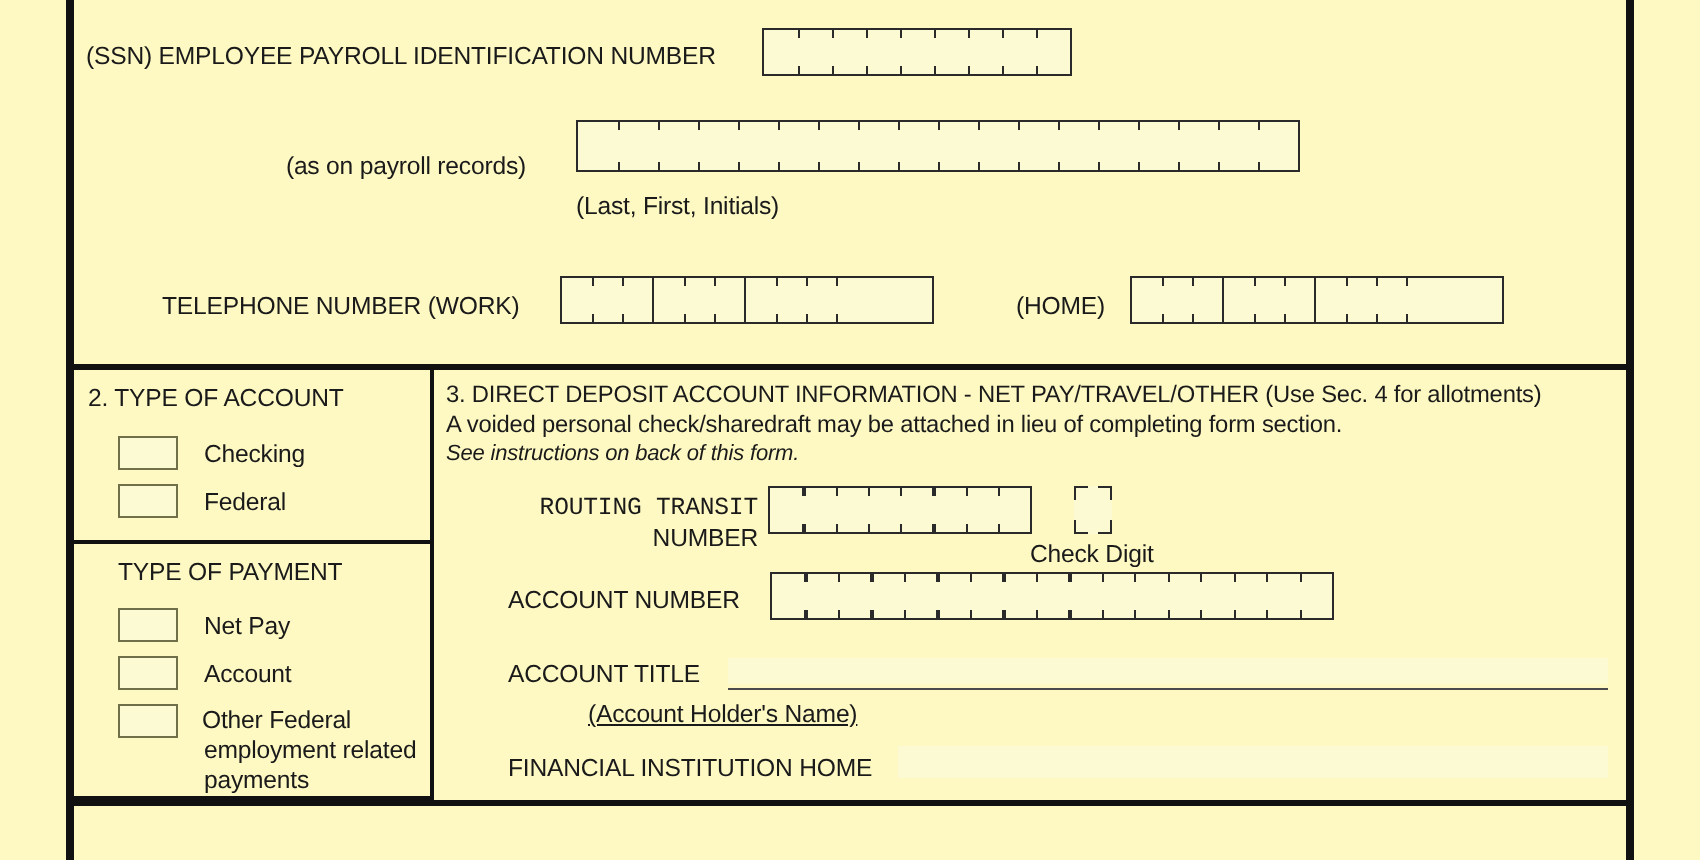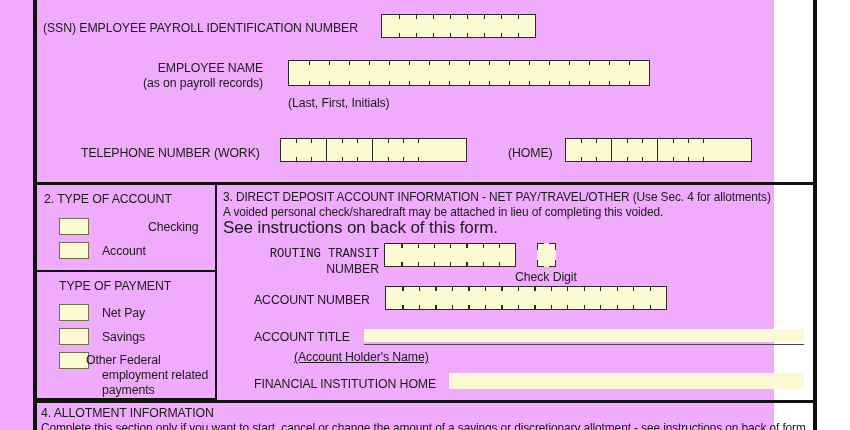--- a/index.html
+++ b/index.html
@@ -11,22 +11,22 @@
     width: 850px;
     height: 430px;
     overflow: hidden;
     font-family: "Liberation Sans", sans-serif;
     color: #1a1a1a;
     position: relative;
   }
   .page {
     position: absolute;
     left: 0; top: 0;
-    width: 774px; height: 430px;
-    background: #f0abfc;
+    width: 850px; height: 430px;
+    background: #fef9c3;
   }
 
   
   .form-frame {
     position: absolute;
     left: 33px;
     top: -14px;
     width: 784px;
     height: 444px;
     border-left: 4px solid #111;
@@ -170,21 +170,20 @@
       <div class="cell"></div>
       <div class="cell"></div>
       <div class="cell"></div>
       <div class="cell"></div>
       <div class="cell"></div>
       <div class="cell"></div>
       <div class="cell"></div>
       <div class="cell"></div>
     </div>
 
-    <div class="lbl r" style="left:60px; top:75px; width:170px;">EMPLOYEE NAME</div>
     <div class="lbl r" style="left:60px; top:90px; width:170px;">(as on payroll records)</div>
 
     <div class="comb" style="left:255px; top:74px; width:362px; height:26px;">
       <div class="cell"></div>
       <div class="cell"></div>
       <div class="cell"></div>
       <div class="cell"></div>
       <div class="cell"></div>
       <div class="cell"></div>
       <div class="cell"></div>
@@ -245,46 +244,46 @@
       </div>
     </div>
   </div>
 
   <div class="rule" style="left:33px; top:182px; width:784px; height:3px;"></div>
 
   <div class="sec" style="left:37px; top:185px; width:180px; height:87px; border-right:2.5px solid #111; border-bottom:2.5px solid #111;">
     <div class="lbl" style="left:7px; top:7px;">2. TYPE OF ACCOUNT</div>
 
     <div class="cbox" style="left:22px; top:33px;"></div>
-    <div class="lbl" style="left:65px; top:35px;margin-left:46px;">Checking</div>
+    <div class="lbl" style="left:65px; top:35px;">Checking</div>
 
     <div class="cbox" style="left:22px; top:57px;"></div>
-    <div class="lbl" style="left:65px; top:59px;">Account</div>
+    <div class="lbl" style="left:65px; top:59px;">Federal</div>
   </div>
 
   <div class="sec" style="left:37px; top:272px; width:180px; height:128px; border-right:2.5px solid #111; border-bottom:2.5px solid #111;">
     <div class="lbl" style="left:22px; top:7px;text-align:right;">TYPE OF PAYMENT</div>
 
     <div class="cbox" style="left:22px; top:32px;"></div>
     <div class="lbl" style="left:65px; top:34px;">Net Pay</div>
 
     <div class="cbox" style="left:22px; top:56px;"></div>
-    <div class="lbl" style="left:65px; top:58px;">Savings</div>
+    <div class="lbl" style="left:65px; top:58px;">Account</div>
 
     <div class="cbox" style="left:22px; top:80px;"></div>
-    <div class="lbl" style="left:49px; top:81px;">Other Federal</div>
+    <div class="lbl" style="left:64px; top:81px;">Other Federal</div>
     <div class="lbl" style="left:65px; top:96px;">employment related</div>
     <div class="lbl" style="left:65px; top:111px;">payments</div>
   </div>
 
   <div class="sec" style="left:219px; top:185px; width:598px; height:215px;">
 
     <div class="lbl" style="left:4px; top:5px; font-size:11.9px;">3. DIRECT DEPOSIT ACCOUNT INFORMATION - NET PAY/TRAVEL/OTHER (Use Sec. 4 for allotments)</div>
-    <div class="lbl" style="left:4px; top:20px; font-size:11.9px;">A voided personal check/sharedraft may be attached in lieu of completing this voided.</div>
-    <div class="lbl" style="left:4px; top:35px; font-size:17px;">See instructions on back of this form.</div>
+    <div class="lbl" style="left:4px; top:20px; font-size:11.9px;">A voided personal check/sharedraft may be attached in lieu of completing form section.</div>
+    <div class="lbl" style="left:4px; top:35px; font-size:11px;font-style:italic;">See instructions on back of this form.</div>
 
     <div class="lbl r" style="left:20px; top:62px; width:140px;font-family:Liberation Mono, monospace;">ROUTING TRANSIT</div>
     <div class="lbl r" style="left:20px; top:77px; width:140px;">NUMBER</div>
 
     <div class="comb" style="left:165px; top:58px; width:132px; height:24px;">
       <div class="cell"></div>
       <div class="cell"></div>
       <div class="cell"></div>
       <div class="cell"></div>
       <div class="cell"></div>
@@ -329,18 +328,14 @@
       <span class="line"></span>
     </div>
     <div class="lbl" style="left:75px; top:165px;text-decoration:underline;">(Account Holder's Name)</div>
 
     <div class="lbl" style="left:35px; top:192px;">FINANCIAL INSTITUTION HOME</div>
     <div class="flatfill" style="left:230px; top:188px; width:355px; height:16px;"></div>
   </div>
 
   <div class="rule" style="left:33px; top:400px; width:784px; height:3px;"></div>
 
-  <div class="sec" style="left:37px; top:403px; width:780px; height:27px;">
-    <div class="lbl" style="left:4px; top:3px;">4. ALLOTMENT INFORMATION</div>
-    <div class="lbl" style="left:4px; top:18px; font-size:11.9px;">Complete this section only if you want to start, cancel or change the amount of a savings or discretionary allotment - see instructions on back of form.</div>
-  </div>
 
 </div>
 
 </body></html>

